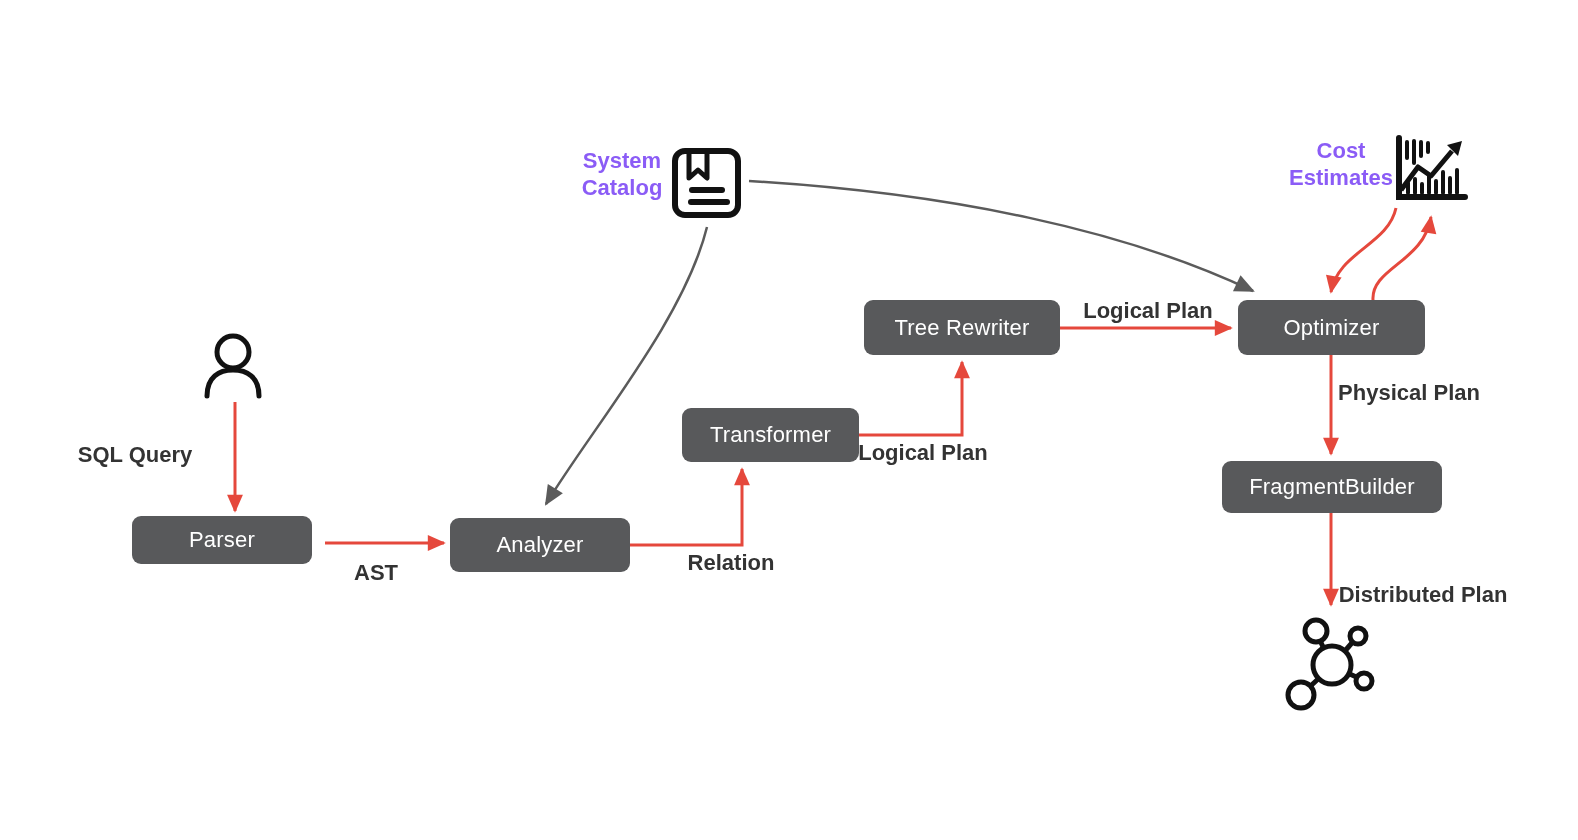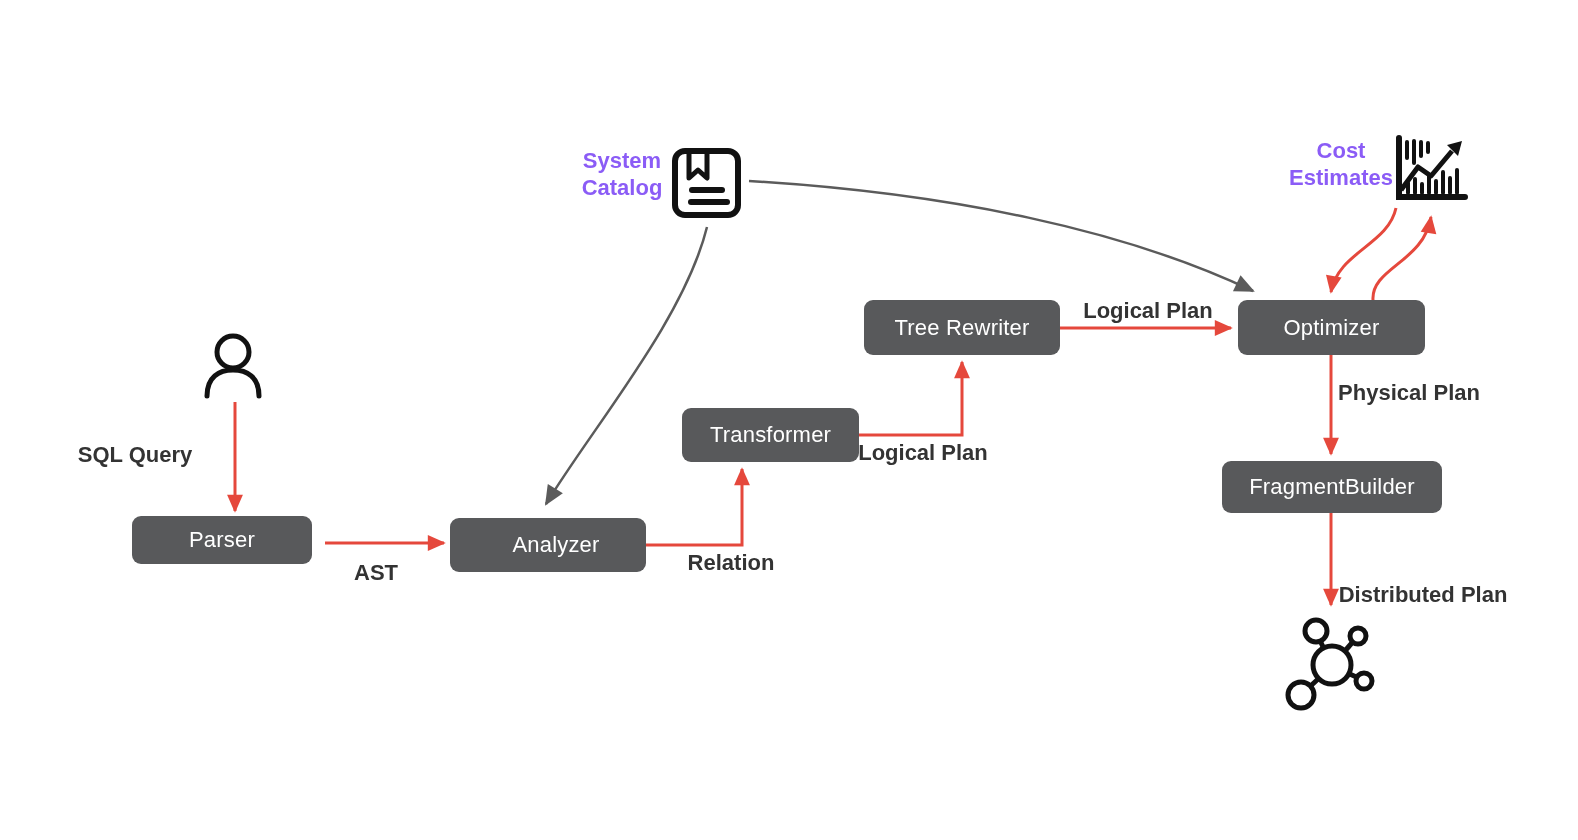--- a/index.html
+++ b/index.html
@@ -7,21 +7,21 @@
     position:relative;width:1578px;height:840px;background:#ffffff;overflow:hidden;
     font-family:"Liberation Sans",sans-serif;
   }
   .diagram svg{position:absolute;left:0;top:0;}
   .node{
     position:absolute;display:flex;align-items:center;justify-content:center;
     background:#58595B;color:#ffffff;border-radius:9px;
     font-size:22px;font-weight:normal;letter-spacing:.2px;white-space:nowrap;
   }
   .node-parser{left:132px;top:516px;width:180px;height:48px;}
-  .node-analyzer{left:450px;top:518px;width:180px;height:54px;padding-left:16px;}
+  .node-analyzer{left:450px;top:518px;width:180px;height:54px;}
   .node-transformer{left:653px;top:408px;width:177px;height:54px;margin-left:29px;}
   .node-tree-rewriter{left:864px;top:300px;width:196px;height:55px;}
   .node-optimizer{left:1238px;top:300px;width:187px;height:55px;}
   .node-fragment-builder{left:1222px;top:461px;width:220px;height:52px;}
   .elabel{
     position:absolute;transform:translateX(-50%);
     color:#333333;font-size:22px;font-weight:bold;white-space:nowrap;
   }
   .lbl-sql{left:135px;top:442px;}
   .lbl-ast{left:376px;top:560px;}

